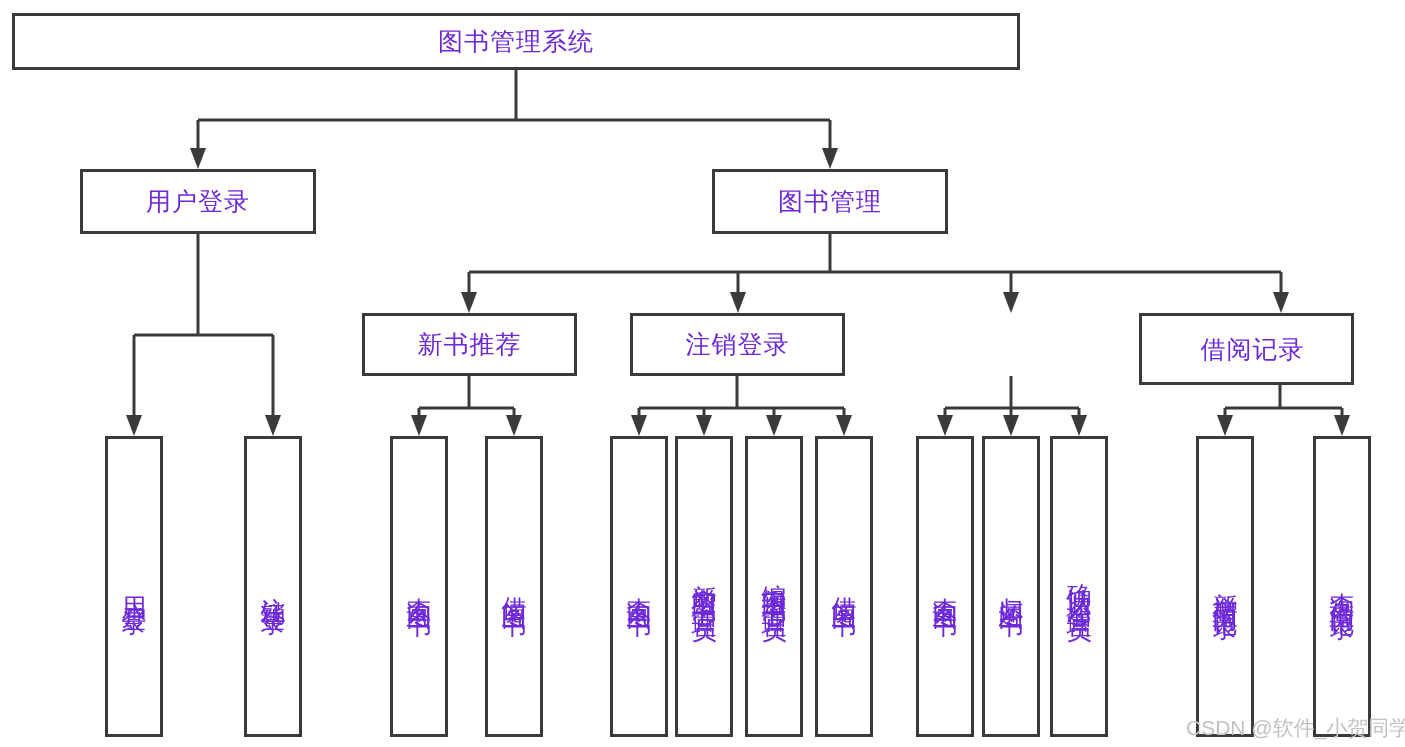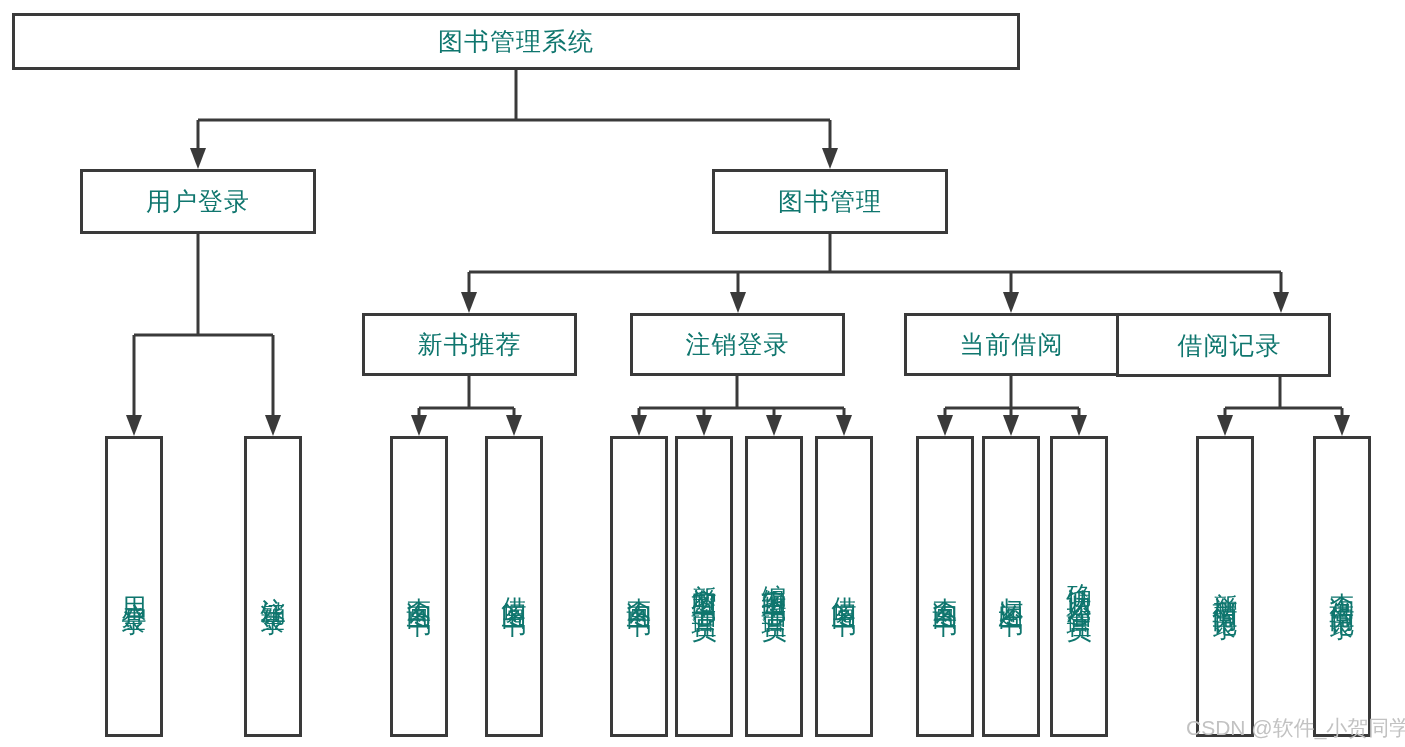--- a/index.html
+++ b/index.html
@@ -19,21 +19,21 @@
     position: absolute;
     left: 0;
     top: 0;
     z-index: 1;
   }
   .box {
     position: absolute;
     box-sizing: border-box;
     border: 3px solid #3a3a3a;
     background: #ffffff;
-    color: #0f766e;
+    color: #6d28d9;
     display: flex;
     align-items: center;
     justify-content: center;
     z-index: 2;
     text-align: right;
   }
   .h-label {
     font-size: 25px;
     letter-spacing: 1px;
     white-space: nowrap;
@@ -125,22 +125,21 @@
     </g>
   </svg>
 
   <div class="box h-label" style="left:12px; top:13px; width:1008px; height:57px;">图书管理系统</div>
 
   <div class="box h-label" style="left:80px; top:169px; width:236px; height:65px;">用户登录</div>
   <div class="box h-label" style="left:712px; top:169px; width:236px; height:65px;">图书管理</div>
 
   <div class="box h-label" style="left:362px; top:313px; width:215px; height:63px;">新书推荐</div>
   <div class="box h-label" style="left:630px; top:313px; width:215px; height:63px;">注销登录</div>
-  <div class="box h-label" style="left:904px; top:313px; width:215px; height:63px;">当前借阅</div>
-  <div class="box h-label" style="left:1116px; top:313px; width:215px; height:64px;padding-left:12px;">借阅记录</div>
+  <div class="box h-label" style="left:1139px; top:313px; width:215px; height:72px;padding-left:12px;">借阅记录</div>
 
   <div class="box v-label" style="left:105px; top:436px; width:58px; height:301px;">用户登录</div>
   <div class="box v-label" style="left:244px; top:436px; width:58px; height:301px;">注销登录</div>
 
   <div class="box v-label" style="left:390px; top:436px; width:58px; height:301px;">查询图书</div>
   <div class="box v-label" style="left:485px; top:436px; width:58px; height:301px;">借阅图书</div>
 
   <div class="box v-label" style="left:610px; top:436px; width:58px; height:301px;">查询图书</div>
   <div class="box v-label" style="left:675px; top:436px; width:58px; height:301px;">新增图书（管理员）</div>
   <div class="box v-label" style="left:745px; top:436px; width:58px; height:301px;">编辑图书（管理员）</div>

